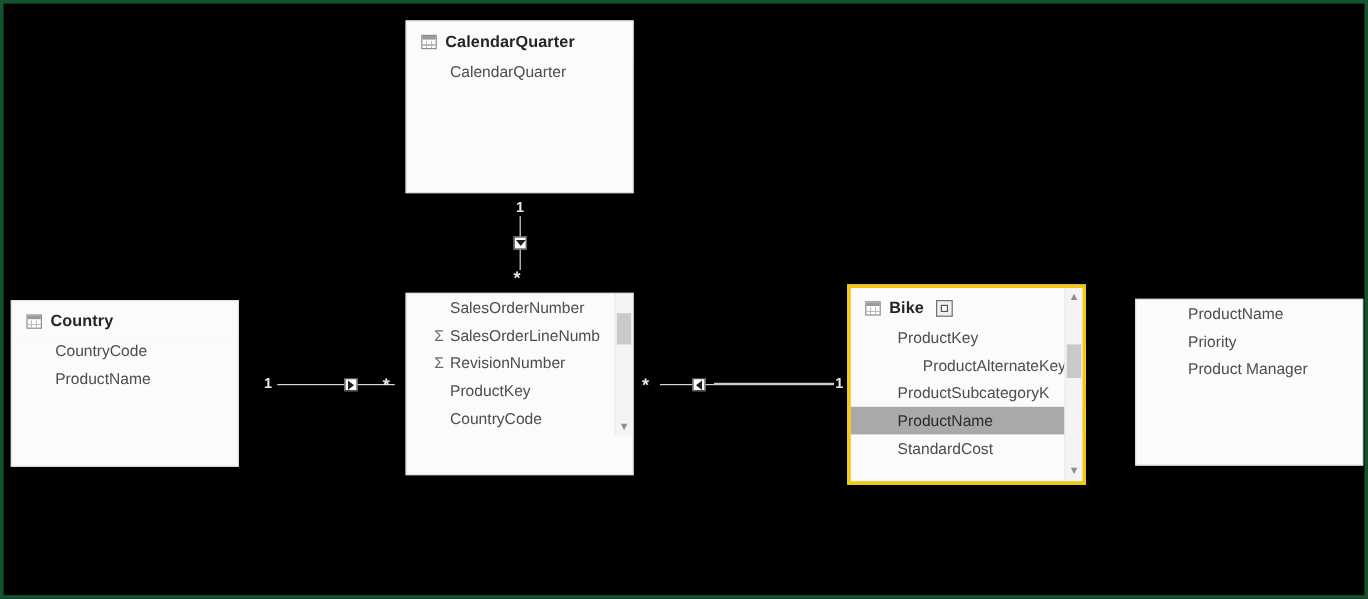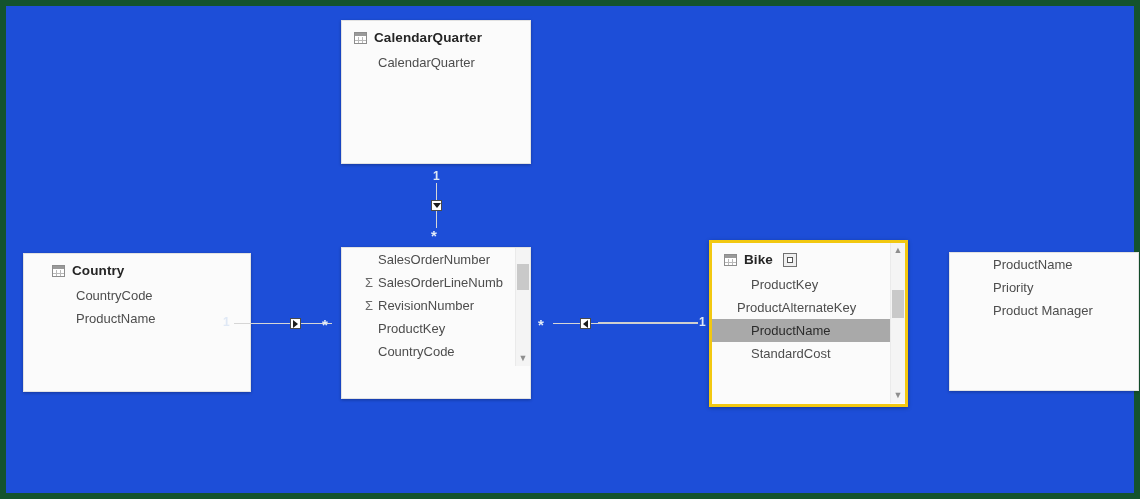--- a/index.html
+++ b/index.html
@@ -5,22 +5,22 @@
   html,body{margin:0;padding:0;}
   body{
     width:1140px;height:499px;
     background:#757575;
     font-family:"Liberation Sans", sans-serif;
     overflow:hidden;
     position:relative;
   }
   #canvas{
     position:absolute;left:0;top:0;width:1140px;height:499px;
-    background:#1d4ed8;
-    border:6px solid #14532d;
+    background:#000000;
+    border:3px solid #14532d;
     box-sizing:border-box;
   }
 
   
   .tbl{
     position:absolute;
     background:#fbfbfb;
     border:1px solid #e2e2e2;
     box-sizing:border-box;
     box-shadow:0 1px 3px rgba(0,0,0,.28);
@@ -130,21 +130,21 @@
       <span class="tbl-icon"></span>
       <span class="ttitle">CalendarQuarter</span>
     </div>
     <div class="fields">
       <div class="fld">
         <span>CalendarQuarter</span>
       </div>
     </div>
   </div>
 
-  <div class="tbl" id="t-country" style="left:17px;top:247px;width:228px;height:139px;padding-left:16px;">
+  <div class="tbl" id="t-country" style="left:6px;top:247px;width:190px;height:139px;">
     <div class="thead">
       <span class="tbl-icon"></span>
       <span class="ttitle">Country</span>
     </div>
     <div class="fields">
       <div class="fld">
         <span>CountryCode</span>
       </div>
       <div class="fld">
         <span>ProductName</span>
@@ -182,22 +182,25 @@
   <div class="tbl sel" id="t-bike" style="left:703px;top:234px;width:199px;height:167px;">
     <div class="thead">
       <span class="tbl-icon"></span>
       <span class="ttitle">Bike</span>
       <span class="expand-icon"></span>
     </div>
     <div class="fields" style="height:130px;">
       <div class="fld clip" style="padding-left:39px;">
         <span>ProductKey</span>
       </div>
-      <div class="fld clip" style="padding-left:25px;">
+      <div class="fld clip" style="padding-left:60px;">
         <span>ProductAlternateKey</span>
+      </div>
+      <div class="fld clip" style="padding-left:39px;">
+        <span>ProductSubcategoryK</span>
       </div>
       <div class="fld clip hl" style="padding-left:39px;">
         <span>ProductName</span>
       </div>
       <div class="fld clip" style="padding-left:39px;">
         <span>StandardCost</span>
       </div>
       <div class="sb" style="top:-31px;">
         <span class="arw up">▲</span>
         <span class="thumb" style="top:48px;height:28px;"></span>

